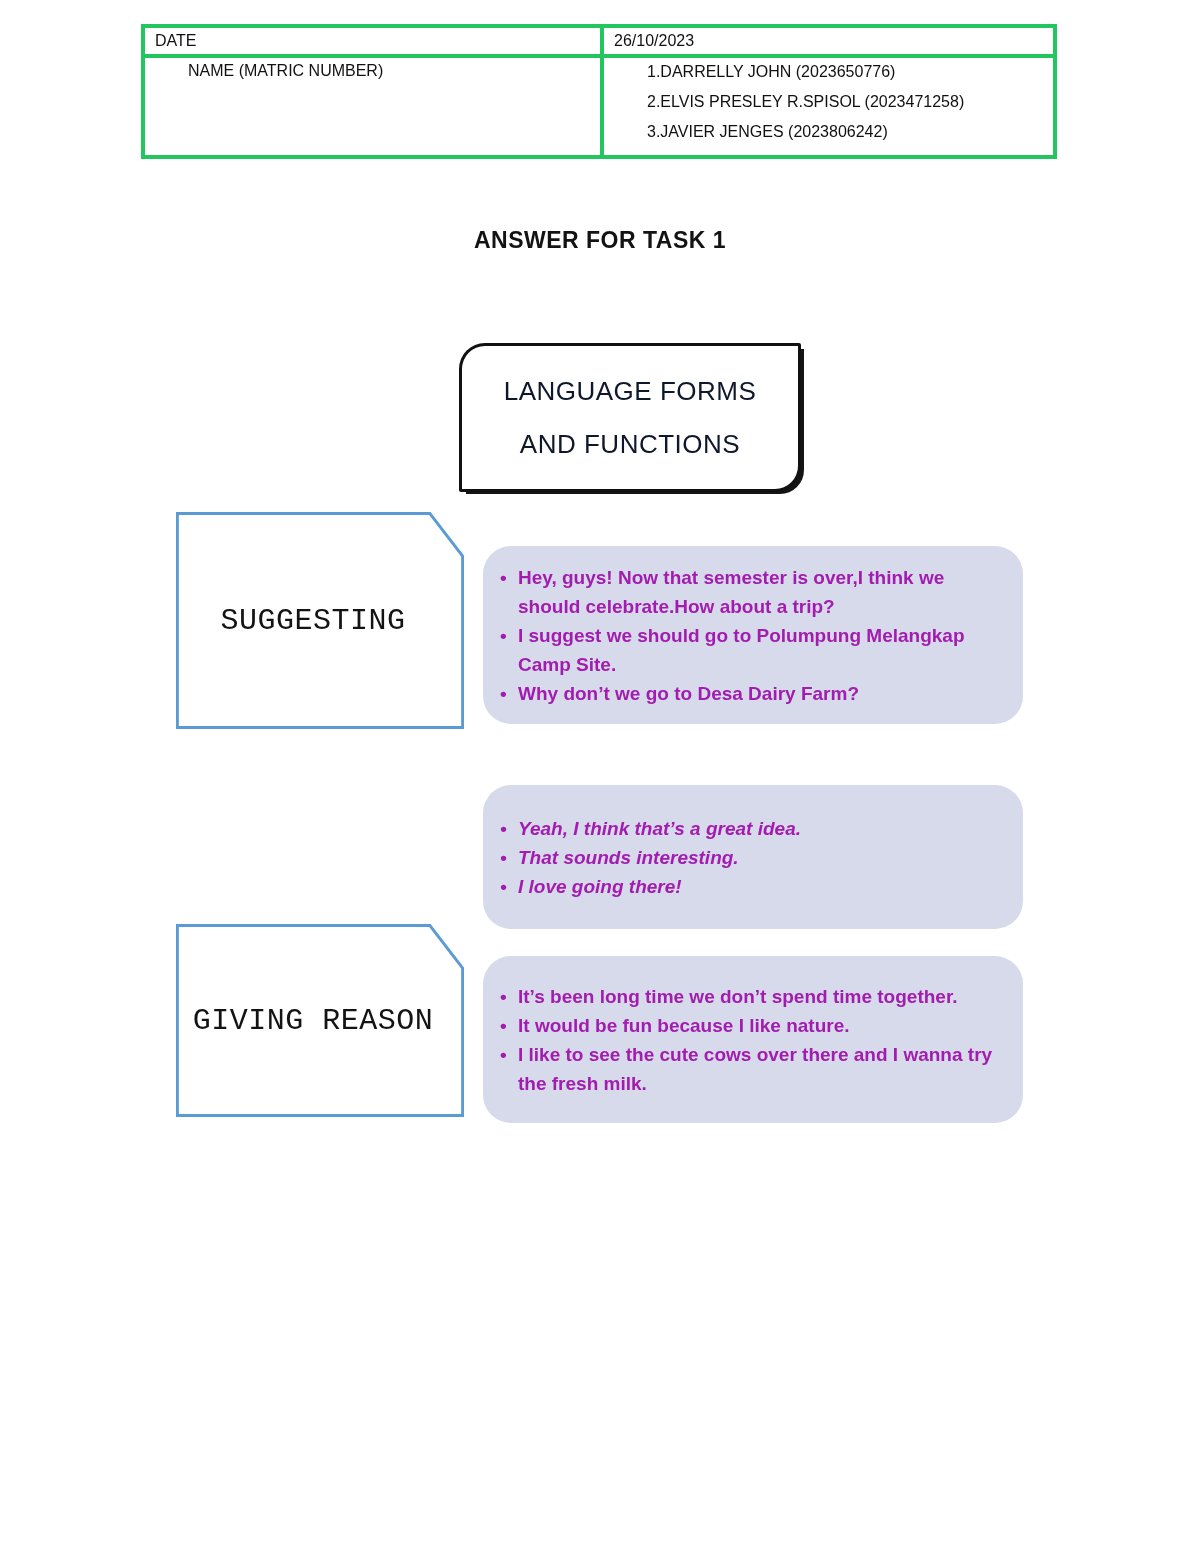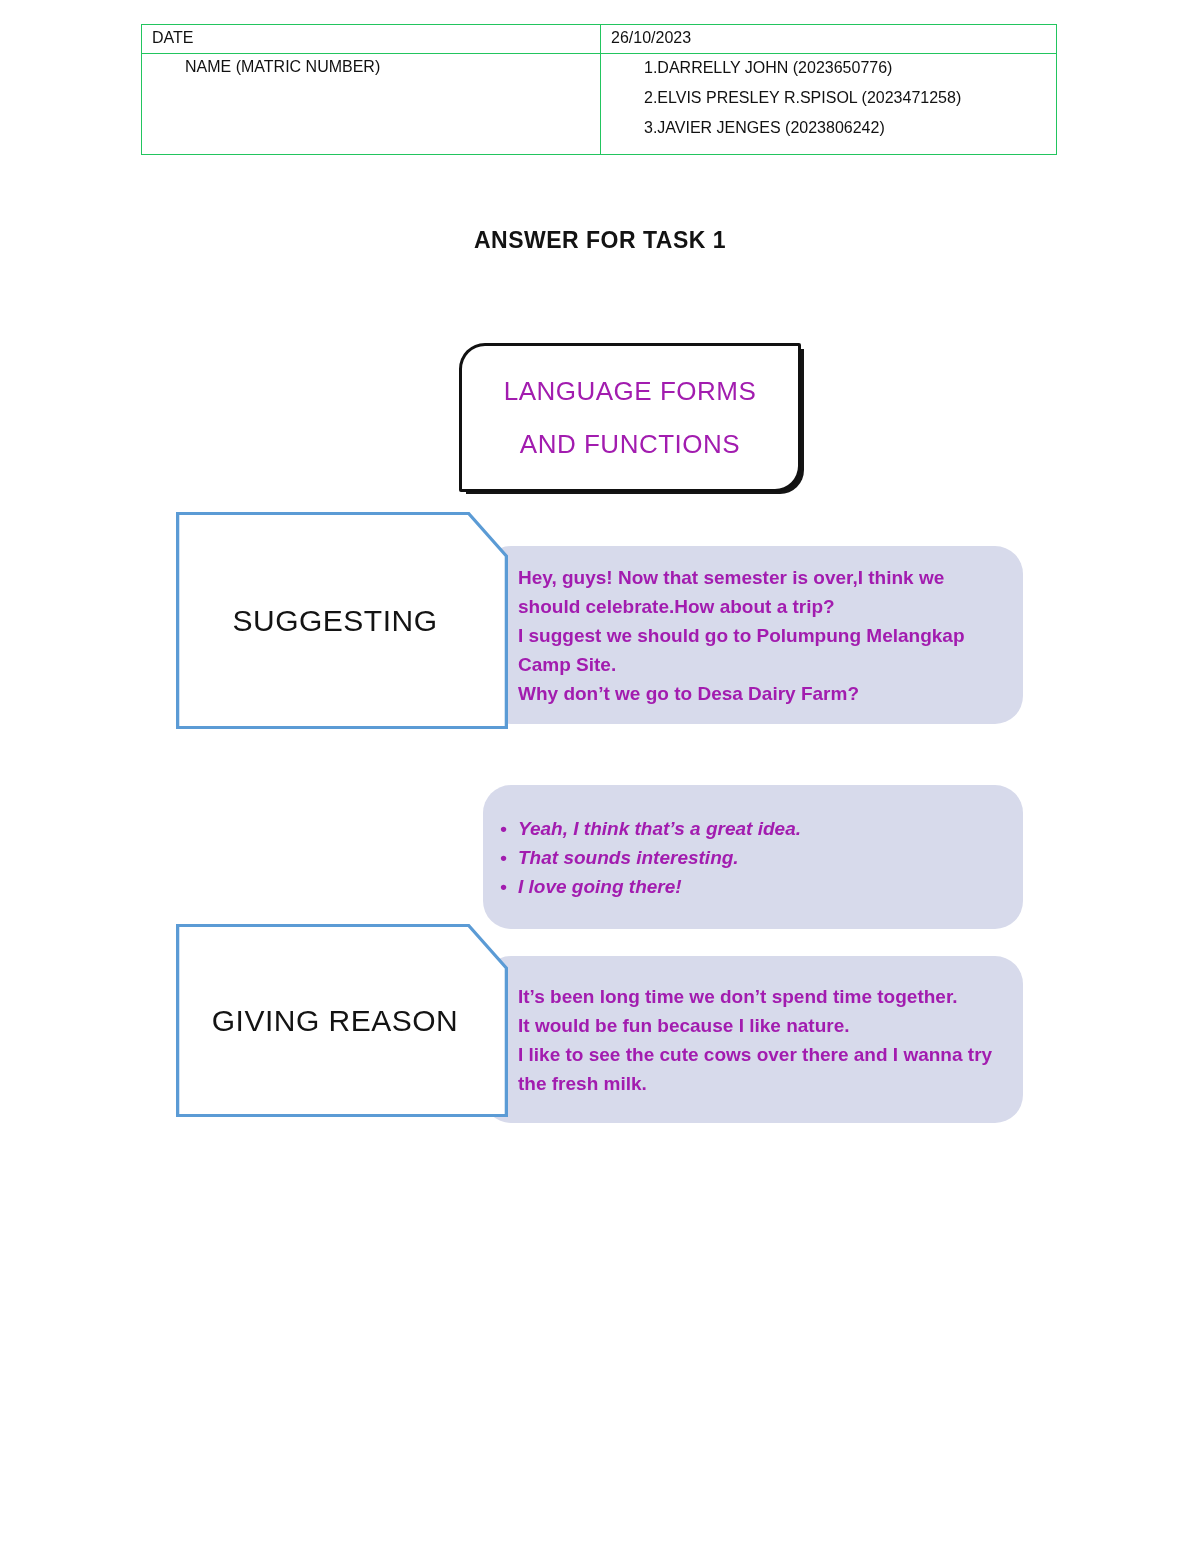--- a/index.html
+++ b/index.html
@@ -19,21 +19,21 @@
     position: absolute;
     left: 141px;
     top: 24px;
     width: 916px;
     border-collapse: collapse;
     table-layout: fixed;
     font-size: 16px;
     color: #111111;
   }
   .info-table td {
-    border: 1px solid #22c55e;
+    border: 4px solid #22c55e;
     vertical-align: top;
     padding: 4px 10px;
   }
   .info-table .col-label { width: 459px; }
   .info-table .row-head td { height: 29px; }
   .info-table .row-names td { height: 101px; padding-left: 43px; }
   .value-line { line-height: 19px; margin-bottom: 11px; }
   .value-line:last-child { margin-bottom: 9px; }
 
   
@@ -62,30 +62,31 @@
     box-shadow: 5px 4px 0 -2px #141414;
     display: flex;
     flex-direction: column;
     justify-content: center;
     align-items: center;
     gap: 27px;
   }
   .header-box .hline {
     font-size: 26px;
     letter-spacing: 0.5px;
-    color: #a21caf;
+    color: #0f172a;
     line-height: 1;
   }
 
   
   .snipbox {
     position: absolute;
     left: 176px;
-    width: 332px;
+    width: 288px;
     z-index: 2;
+    font-family: Liberation Mono, monospace;
   }
   .snipbox svg { position: absolute; left: 0; top: 0; width: 100%; height: 100%; }
   .snipbox .label {
     position: absolute;
     left: 0; top: 0; right: 0; bottom: 0;
     display: flex;
     align-items: center;
     justify-content: center;
     font-size: 30px;
     letter-spacing: 0.5px;

